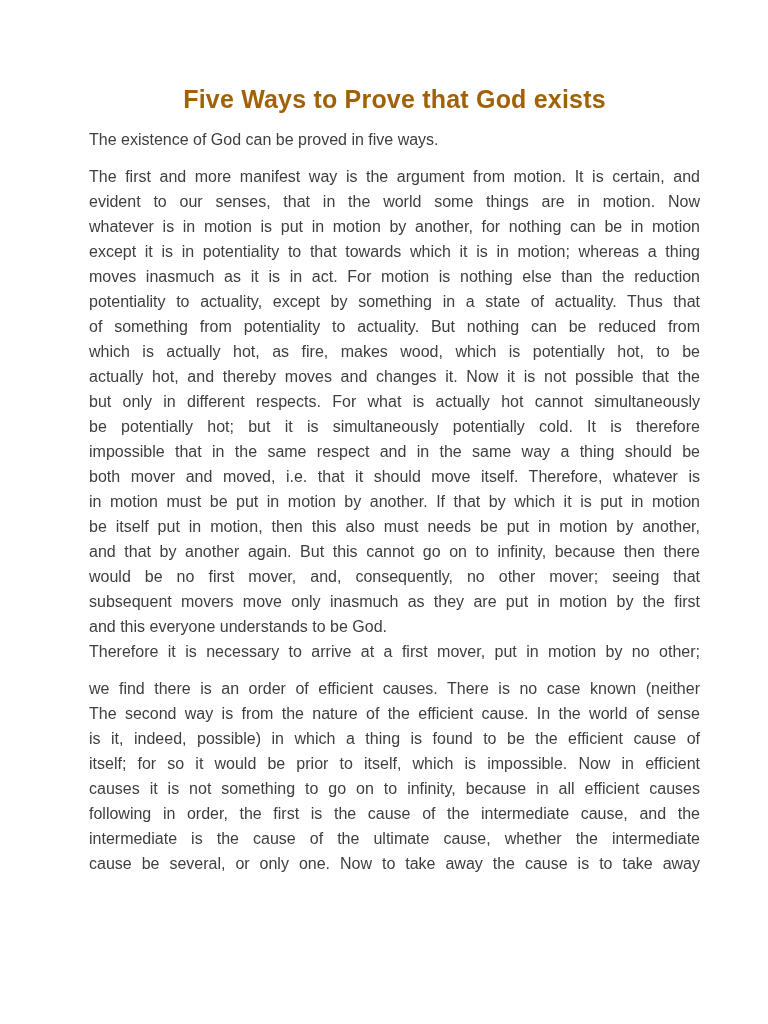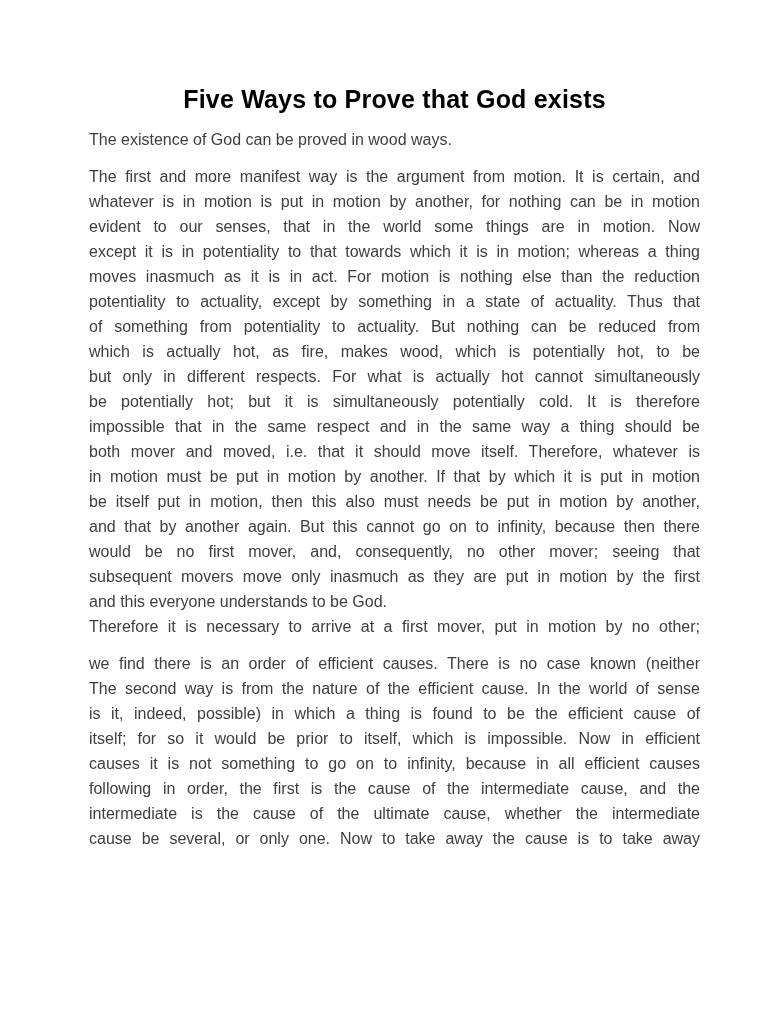--- a/index.html
+++ b/index.html
@@ -48,34 +48,35 @@
   }
   .text-line.flush-left {
     text-align-last: left;
   }
 </style>
 </head>
 <body>
 
 <div class="doc-page" style="background: rgb(255, 255, 255);">
   <div class="doc-content" style="color: rgb(62, 62, 62);">
-    <h1 class="doc-title" style="color: #000000;">Five Ways to Prove that God exists</h1>
+    <h1 class="doc-title" style="color: #a16207;">Five Ways to Prove that God exists</h1>
     <div id="doc-body">
         <div class="doc-block">
-          <div class="text-line flush-left">The existence of God can be proved in wood ways.</div>
+          <div class="text-line flush-left">The existence of God can be proved in five ways.</div>
         </div>
         <div class="doc-block">
           <div class="text-line">The first and more manifest way is the argument from motion. It is certain, and</div>
+          <div class="text-line">evident to our senses, that in the world some things are in motion. Now</div>
           <div class="text-line">whatever is in motion is put in motion by another, for nothing can be in motion</div>
-          <div class="text-line">evident to our senses, that in the world some things are in motion. Now</div>
           <div class="text-line">except it is in potentiality to that towards which it is in motion; whereas a thing</div>
           <div class="text-line">moves inasmuch as it is in act. For motion is nothing else than the reduction</div>
           <div class="text-line">potentiality to actuality, except by something in a state of actuality. Thus that</div>
           <div class="text-line">of something from potentiality to actuality. But nothing can be reduced from</div>
           <div class="text-line">which is actually hot, as fire, makes wood, which is potentially hot, to be</div>
+          <div class="text-line">actually hot, and thereby moves and changes it. Now it is not possible that the</div>
           <div class="text-line">but only in different respects. For what is actually hot cannot simultaneously</div>
           <div class="text-line">be potentially hot; but it is simultaneously potentially cold. It is therefore</div>
           <div class="text-line">impossible that in the same respect and in the same way a thing should be</div>
           <div class="text-line">both mover and moved, i.e. that it should move itself. Therefore, whatever is</div>
           <div class="text-line">in motion must be put in motion by another. If that by which it is put in motion</div>
           <div class="text-line">be itself put in motion, then this also must needs be put in motion by another,</div>
           <div class="text-line">and that by another again. But this cannot go on to infinity, because then there</div>
           <div class="text-line">would be no first mover, and, consequently, no other mover; seeing that</div>
           <div class="text-line">subsequent movers move only inasmuch as they are put in motion by the first</div>
           <div class="text-line flush-left">and this everyone understands to be God.</div>

